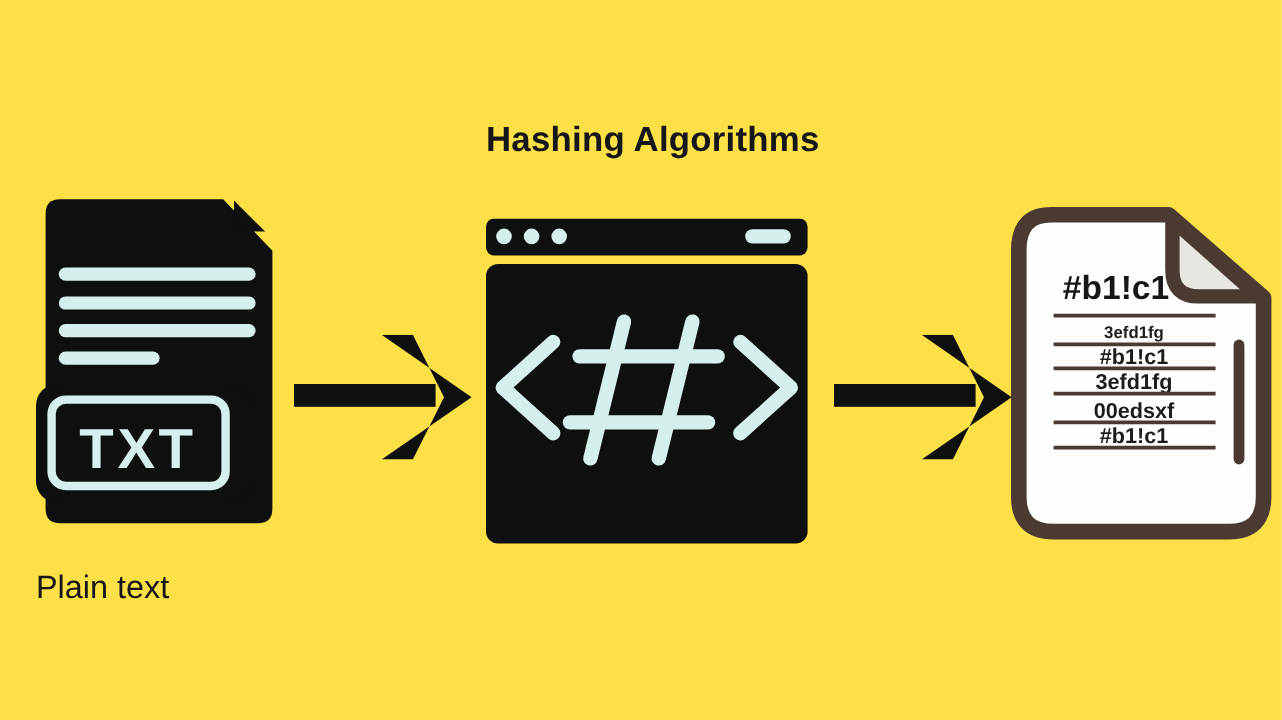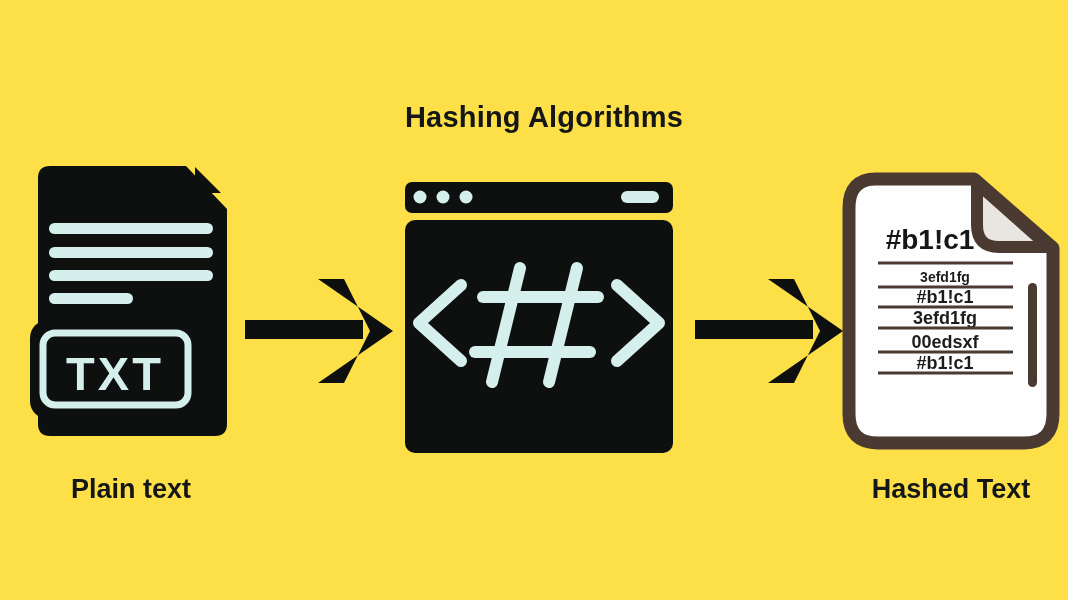--- a/index.html
+++ b/index.html
@@ -17,22 +17,22 @@
     letter-spacing:0.2px;
   }
   .stage-icon{position:absolute;}
   .icon-txt{left:30px;top:162px;width:202px;height:278px;}
   .arrow-1{left:245px;top:279px;width:148px;height:104px;}
   .icon-hash{left:403px;top:182px;width:272px;height:272px;}
   .arrow-2{left:695px;top:279px;width:148px;height:104px;}
   .icon-doc{left:840px;top:170px;width:222px;height:282px;}
   .stage-label{
     position:absolute;top:474px;
-    text-align:center;
-    font-size:27px;font-weight:700;color:#141617;
+    text-align:left;
+    font-size:27px;font-weight:400;color:#141617;
   }
   .label-plain{left:30px;width:202px;}
   .label-hash{left:403px;width:272px;}
   .label-hashed{left:840px;width:222px;}
 
   
   .ink{fill:#0d100f;}
   .lite{fill:#d5efec;}
   .stroke-lite{stroke:#d5efec;stroke-width:12;fill:none;stroke-linecap:round;stroke-linejoin:round;}
   .badge-border{fill:none;stroke:#d5efec;stroke-width:7;}
@@ -114,15 +114,14 @@
     <line class="rule" x1="38" y1="117" x2="173" y2="117"></line>
     <text class="doc-row" x="105" y="133">#b1!c1</text>
     <line class="rule" x1="38" y1="137" x2="173" y2="137"></line>
     <text class="doc-row" x="105" y="154">3efd1fg</text>
     <line class="rule" x1="38" y1="158" x2="173" y2="158"></line>
     <text class="doc-row" x="105" y="178">00edsxf</text>
     <line class="rule" x1="38" y1="182" x2="173" y2="182"></line>
     <text class="doc-row" x="105" y="199">#b1!c1</text>
     <line class="rule" x1="38" y1="203" x2="173" y2="203"></line>
   </svg>
-  <div class="stage-label label-hashed">Hashed Text</div>
 
 </div>
 
 </body></html>

